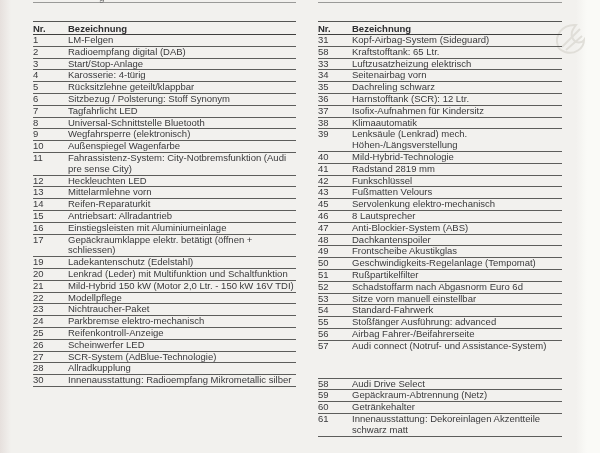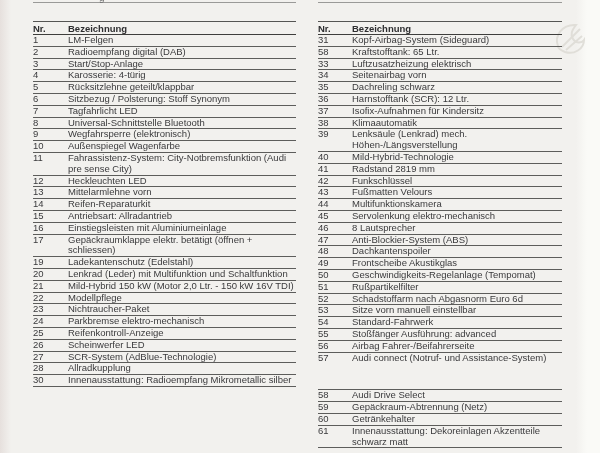--- a/index.html
+++ b/index.html
@@ -248,24 +248,20 @@
         </tr>
         <tr>
           <td class="col-nr">42</td>
           <td>Funkschlüssel</td>
         </tr>
         <tr>
           <td class="col-nr">43</td>
           <td>Fußmatten Velours</td>
         </tr>
         <tr>
-          <td class="col-nr">44</td>
-          <td>Multifunktionskamera</td>
-        </tr>
-        <tr>
           <td class="col-nr">45</td>
           <td>Servolenkung elektro-mechanisch</td>
         </tr>
         <tr>
           <td class="col-nr">46</td>
           <td>8 Lautsprecher</td>
         </tr>
         <tr>
           <td class="col-nr">47</td>
           <td>Anti-Blockier-System (ABS)</td>

